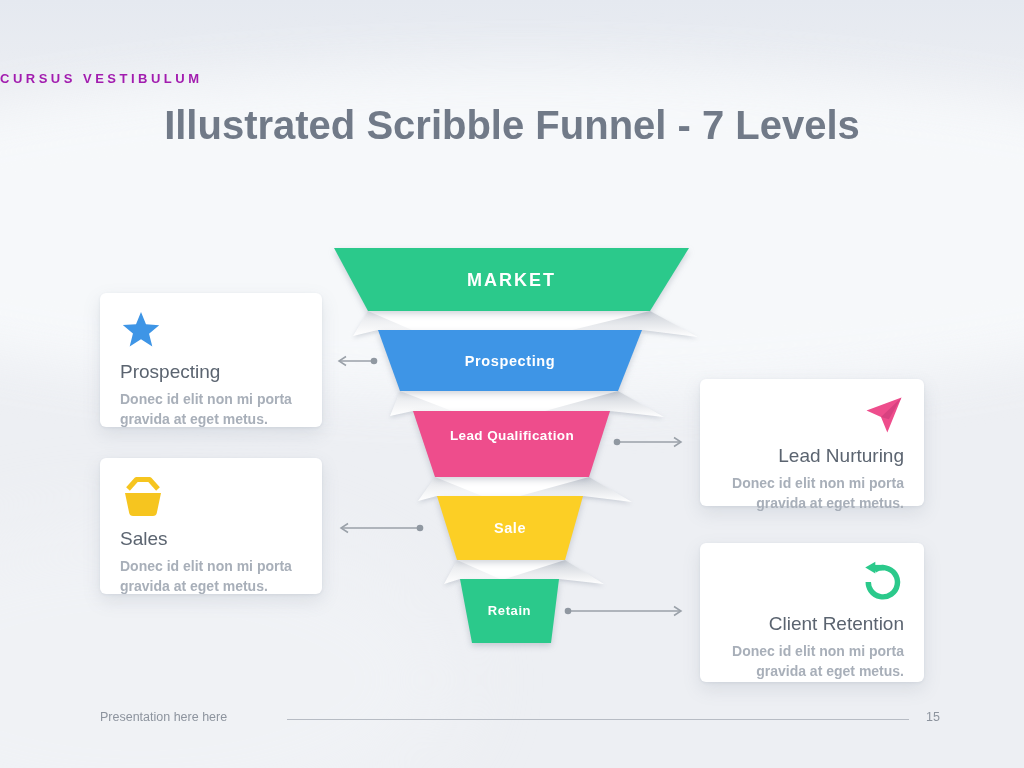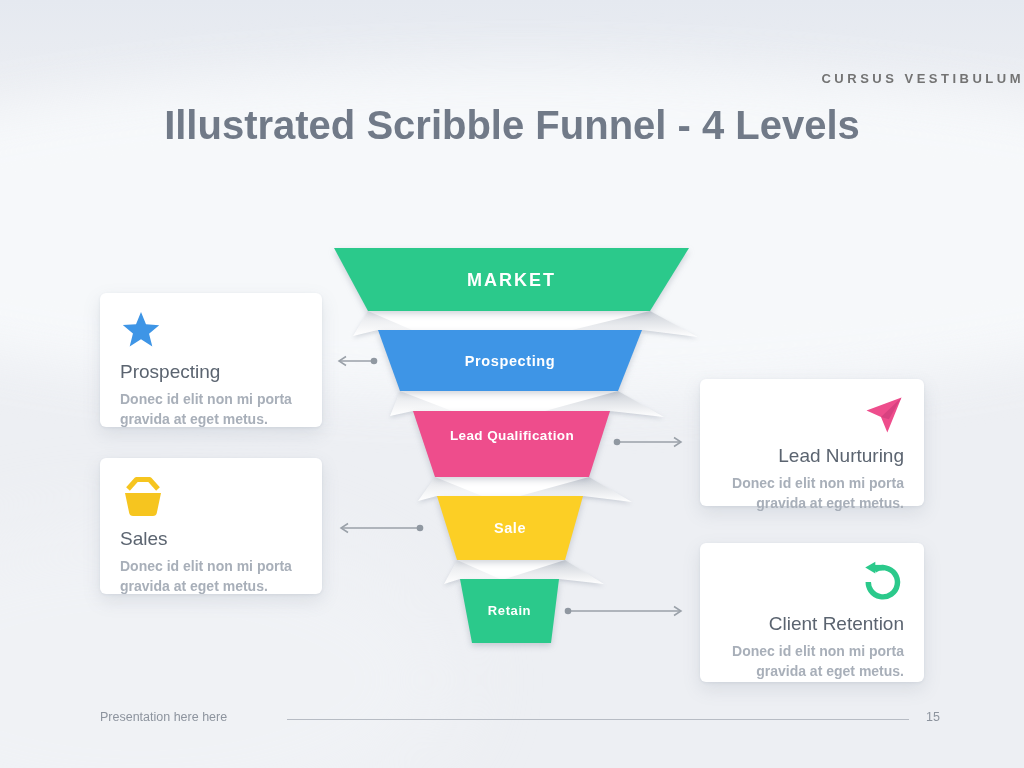--- a/index.html
+++ b/index.html
@@ -4,22 +4,22 @@
 <style>
   html,body{margin:0;padding:0;}
   body{font-family:"Liberation Sans", sans-serif; background:#dfe3ea;}
   .slide{position:relative;width:1024px;height:768px;overflow:hidden;background:#edeff3;}
 
   
   .bg-top{position:absolute;inset:0;background:linear-gradient(180deg,#e5e9f0 0%,rgba(229,233,240,0) 14%);}
   .wave1{position:absolute;left:-260px;top:68px;width:1560px;height:330px;background:#f8fafc;border-radius:50%;filter:blur(26px);opacity:.85;}
   .wave2{position:absolute;left:-180px;top:520px;width:640px;height:320px;background:#f3f5f8;border-radius:50%;filter:blur(40px);opacity:.5;}
 
-  .eyebrow{position:absolute;left:0;top:71px;width:100%;text-align:right;
-    font-size:13px;font-weight:bold;letter-spacing:3.5px;color:#737373;}
+  .eyebrow{position:absolute;left:0;top:71px;width:100%;text-align:left;
+    font-size:13px;font-weight:bold;letter-spacing:3.5px;color:#a21caf;}
   .title{position:absolute;left:0;top:103px;width:100%;text-align:center;
     font-size:40px;font-weight:bold;color:#717a88;}
 
   .diagram-svg{position:absolute;left:0;top:0;width:1024px;height:768px;}
   .seg-group{filter:drop-shadow(0 3px 3px rgba(96,108,130,.28));}
   .fold-group{filter:drop-shadow(0 2px 2px rgba(96,108,130,.22));}
 
   .flabel{position:absolute;color:#ffffff;font-weight:bold;text-align:center;}
   .flabel.l0{left:334px;width:355px;top:270px;font-size:18px;letter-spacing:2px;}
   .flabel.l1{left:378px;width:264px;top:353px;font-size:14.5px;letter-spacing:.6px;}
@@ -46,21 +46,21 @@
 </style>
 </head>
 <body>
 
 <div class="slide">
   <div class="bg-top"></div>
   <div class="wave1"></div>
   <div class="wave2"></div>
 
   <div class="eyebrow">CURSUS VESTIBULUM</div>
-  <div class="title">Illustrated Scribble Funnel - 4 Levels</div>
+  <div class="title">Illustrated Scribble Funnel - 7 Levels</div>
 
   <svg class="diagram-svg" viewBox="0 0 1024 768" xmlns="http://www.w3.org/2000/svg">
     <defs>
       <linearGradient id="foldShadeR" x1="0" y1="0" x2="0" y2="1">
         <stop offset="0" stop-color="#8f99a8" stop-opacity="0.45"></stop>
         <stop offset="1" stop-color="#8f99a8" stop-opacity="0"></stop>
       </linearGradient>
       <linearGradient id="foldShadeL" x1="0" y1="0" x2="0" y2="1">
         <stop offset="0" stop-color="#8f99a8" stop-opacity="0.25"></stop>
         <stop offset="1" stop-color="#8f99a8" stop-opacity="0"></stop>

